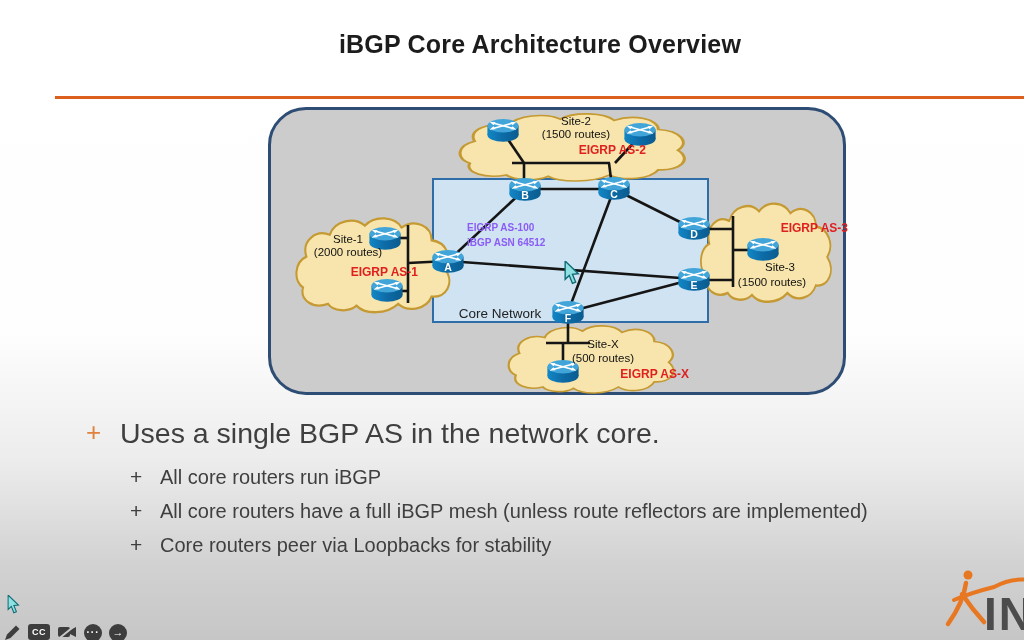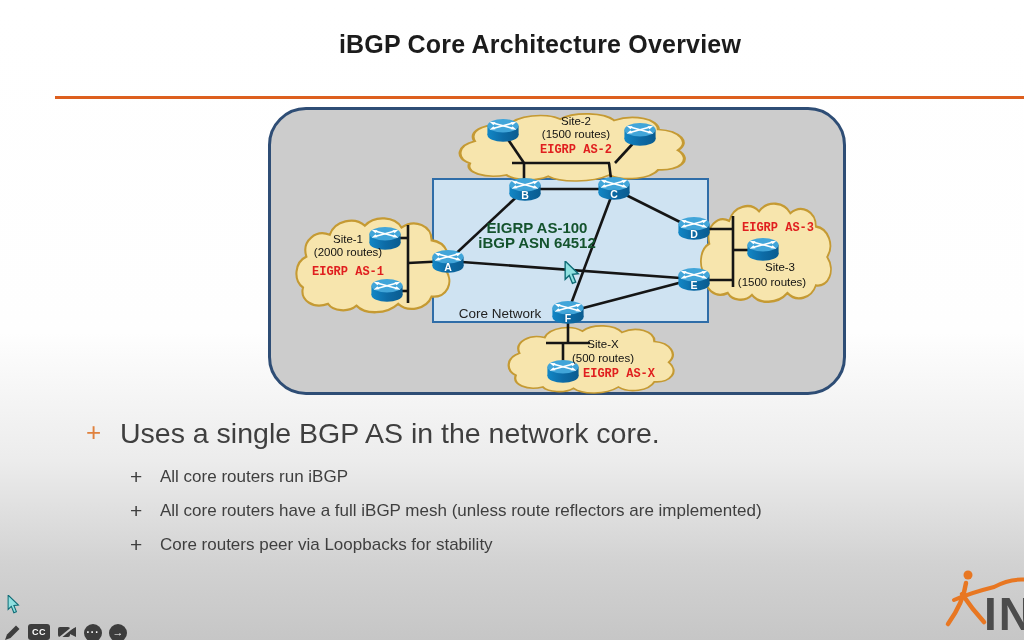--- a/index.html
+++ b/index.html
@@ -31,33 +31,33 @@
   }
   .cloud{overflow:visible;}
   .links{left:0;top:0;}
   .router{width:34px;height:26px;}
   .router svg{position:absolute;left:0;top:0;width:34px;height:26px;}
   .rletter{
     position:absolute;left:0;top:13px;width:34px;text-align:center;
     color:#fff;font-weight:bold;font-size:10.5px;text-shadow:0 0 2px #0a5c90;
   }
   .dlabel{font-size:11.5px;color:#111;text-align:center;line-height:13px;}
-  .dlabel-red{font-size:12px;font-weight:bold;color:#e01f1f;text-align:center;line-height:14px;font-family:Liberation Mono, monospace;}
-  .core-as{left:199px;top:117px;width:140px;font-size:15px;font-weight:bold;color:#14532d;text-align:center;line-height:15px;}
+  .dlabel-red{font-size:12px;font-weight:bold;color:#e01f1f;text-align:right;line-height:14px;}
+  .core-as{left:199px;top:117px;width:140px;font-size:10px;font-weight:bold;color:#8b5cf6;line-height:15px;}
   .core-name{left:162px;top:187px;width:140px;font-size:13.5px;color:#222;text-align:center;margin-top:16px;}
 
   
   .bullets{left:86px;top:414px;width:880px;color:#3f3f3f;}
   .b1{display:flex;align-items:flex-start;}
   .b1 .plus{width:34px;font-size:26px;line-height:36px;color:#e0813d;}
   .b1 .txt{font-size:28.5px;line-height:38px;}
   .sub{margin-left:44px;margin-top:8px;}
   .row{display:flex;align-items:flex-start;}
   .row .plus{width:30px;font-size:21px;line-height:34px;color:#3f3f3f;}
-  .row .txt{font-size:17px;line-height:34px;max-width:780px;}
+  .row .txt{font-size:20px;line-height:34px;max-width:780px;}
 
   
   .logo{left:938px;top:566px;width:112px;height:74px;}
 
   
   .mini-cursor{left:7px;top:595px;}
   .player{left:3px;top:624px;display:flex;gap:7px;align-items:flex-start;}
   .badge{
     width:22px;height:16px;background:#3d3d3d;border-radius:3px;color:#fff;
     font-size:9px;font-weight:bold;text-align:center;line-height:16px;letter-spacing:.5px;

